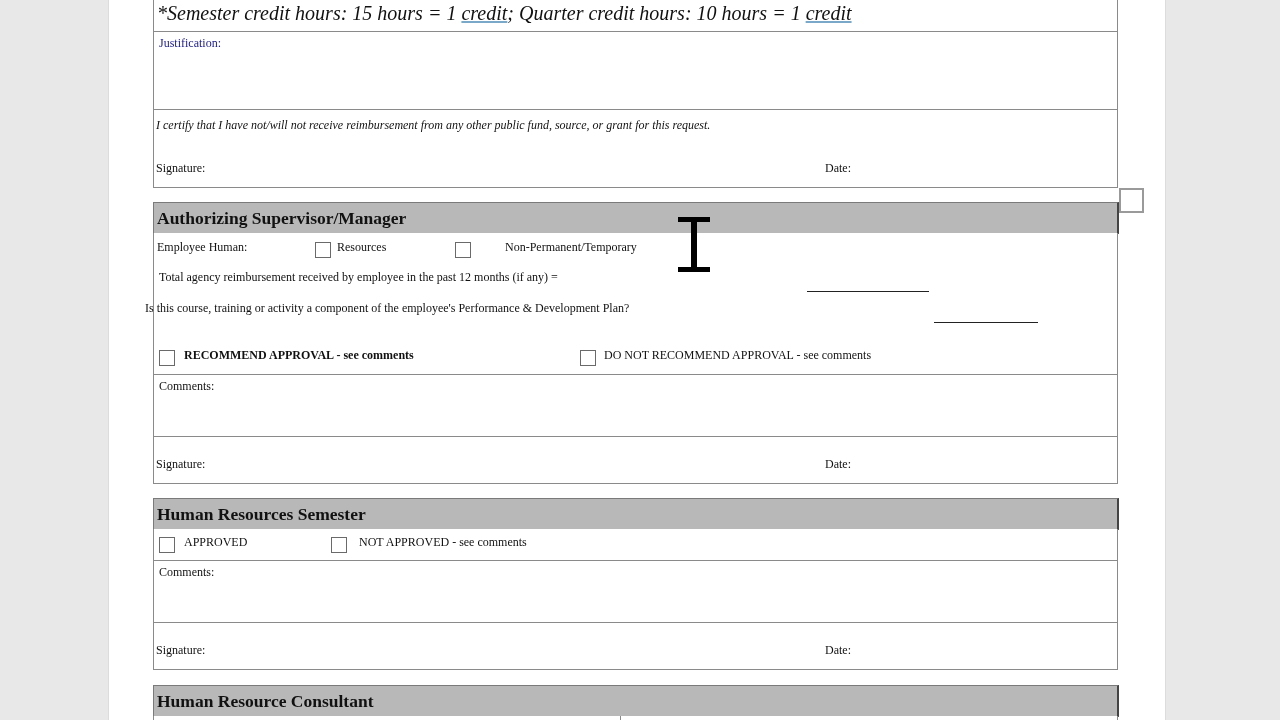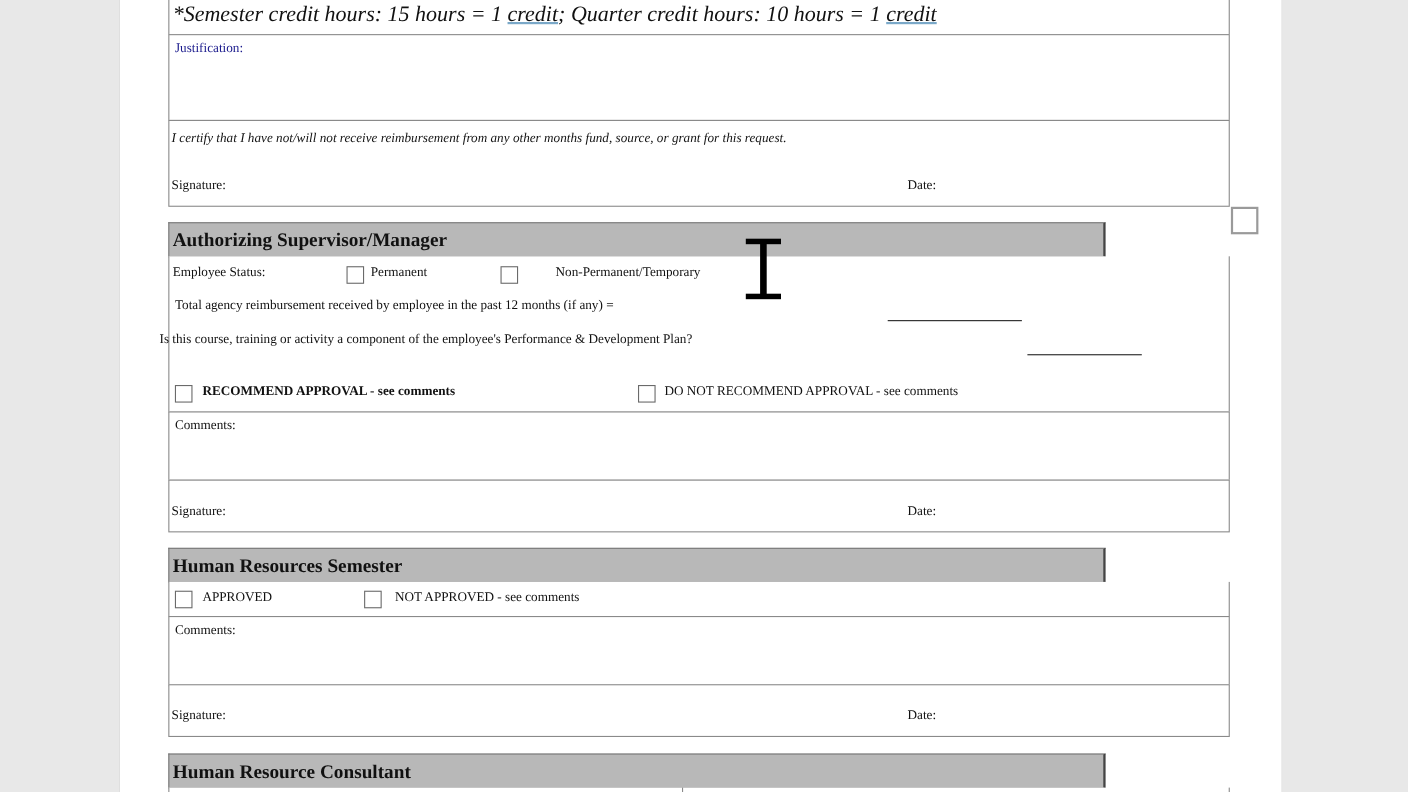--- a/index.html
+++ b/index.html
@@ -16,21 +16,21 @@
       background: #ffffff;
       border-left: 1px solid #dcdcdc;
       border-right: 1px solid #dcdcdc;
     }
     .abs { position: absolute; }
     .box {
       position: absolute; left: 153px; width: 965px;
       border: 1px solid #8a8a8a; box-sizing: border-box; background: #fff;
     }
     .header-bar {
-      position: absolute; left: 153px; width: 852px; height: 32px;
+      position: absolute; left: 153px; width: 966px; height: 32px;
       background: #b8b8b8; border: 1px solid #7a7a7a; box-sizing: border-box;
       border-right: 2px solid #444;
     }
     .header-bar span {
       position: absolute; left: 3px; top: 5px;
       font-weight: bold; font-size: 17.5px; color: #111;
     }
     .txt { position: absolute; font-size: 12px; white-space: nowrap; color: #111; }
     .ital { font-style: italic; }
     .blue { color: #1a1a8c; }
@@ -53,34 +53,34 @@
 
 <div class="box" style="top:-2px; height:34px;"></div>
 <div class="txt ital" style="left:157px; top:2px; font-size:20px;">
   <span>*Semester credit hours: 15 hours = 1 </span><span class="squiggle">credit</span><span>; Quarter credit hours: 10 hours = 1 </span><span class="squiggle">credit</span>
 </div>
 
 <div class="box" style="top:31px; height:79px;"></div>
 <div class="txt blue" style="left:159px; top:36px;">Justification:</div>
 
 <div class="box" style="top:109px; height:79px;"></div>
-<div class="txt ital" style="left:156px; top:118px;">I certify that I have not/will not receive reimbursement from any other months fund, source, or grant for this request.</div>
+<div class="txt ital" style="left:156px; top:118px;">I certify that I have not/will not receive reimbursement from any other public fund, source, or grant for this request.</div>
 <div class="txt" style="left:156px; top:161px;">Signature:</div>
 <div class="txt" style="left:825px; top:161px;">Date:</div>
 
 <div class="handle"></div>
 
 <div class="header-bar" style="top:202px;">
   <span>Authorizing Supervisor/Manager</span>
 </div>
 <div class="box" style="top:233px; height:142px; border-top:none;"></div>
 
-<div class="txt" style="left:157px; top:240px;">Employee Status:</div>
+<div class="txt" style="left:157px; top:240px;">Employee Human:</div>
 <div class="cb" style="left:315px; top:242px;"></div>
-<div class="txt" style="left:337px; top:240px;">Permanent</div>
+<div class="txt" style="left:337px; top:240px;">Resources</div>
 <div class="cb" style="left:455px; top:242px;"></div>
 <div class="txt" style="left:477px; top:240px;margin-left:28px;">Non-Permanent/Temporary</div>
 
 <div class="txt" style="left:159px; top:270px;">Total agency reimbursement received by employee in the past 12 months (if any) =</div>
 <div class="blank" style="left:807px; top:291px; width:122px;"></div>
 
 <div class="txt" style="left:145px; top:301px;">Is this course, training or activity a component of the employee's Performance &amp; Development Plan?</div>
 <div class="blank" style="left:934px; top:322px; width:104px;"></div>
 
 <div class="cb" style="left:159px; top:350px;"></div>

